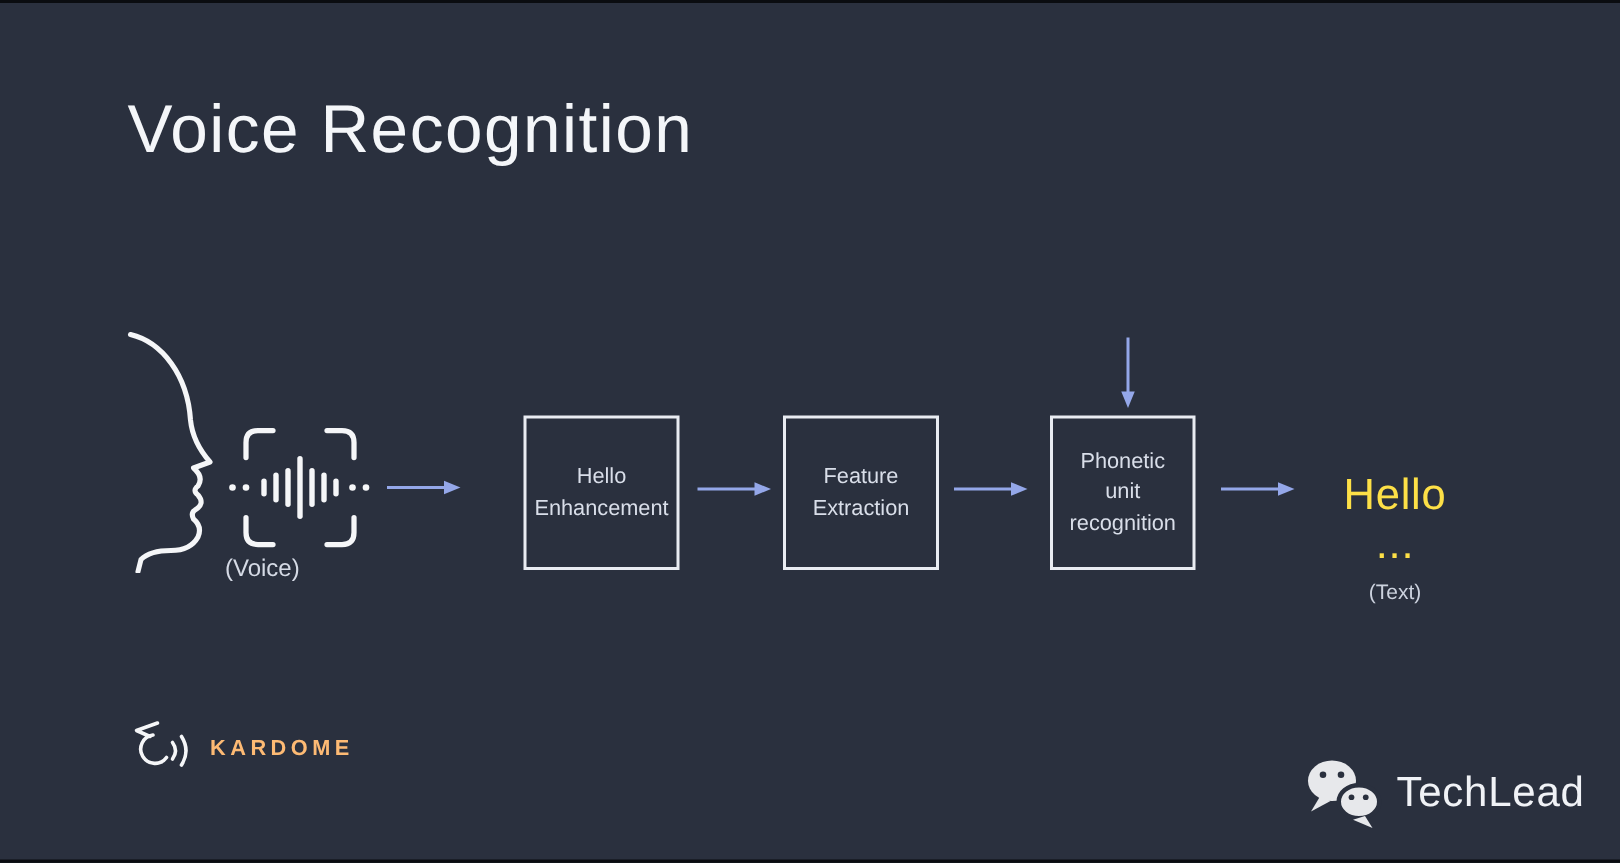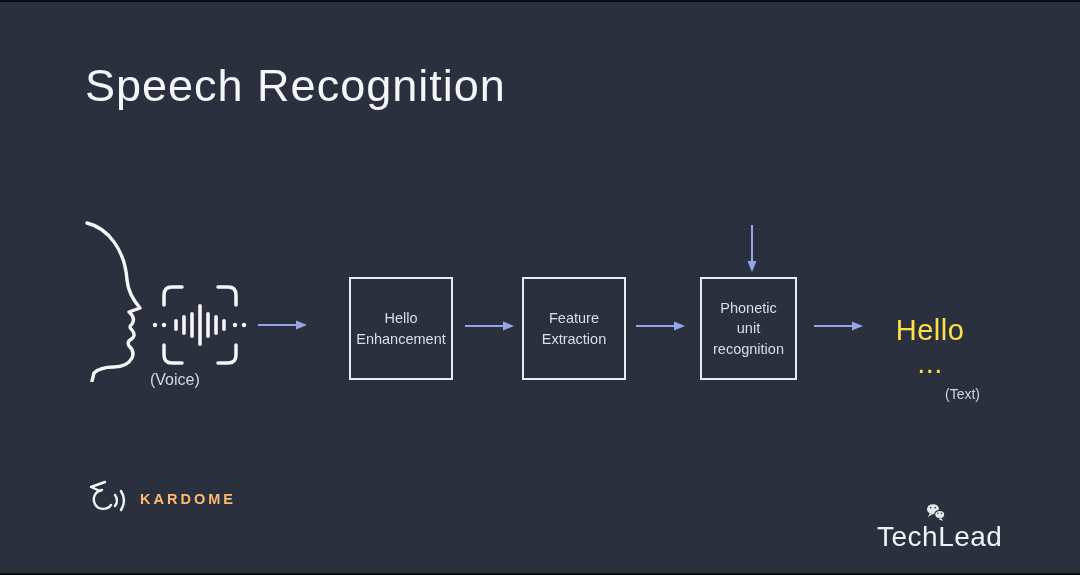--- a/index.html
+++ b/index.html
@@ -51,48 +51,48 @@
   .voice-label {
     position: absolute; left: 150px; top: 371px; width: 100px;
     text-align: left; font-size: 16px; color: #d5dae5;
   }
 
   .output-group {
     position: absolute; left: 880px; top: 314px; width: 100px;
     text-align: center;
   }
   .output-text { font-size: 29px; color: #fde047; letter-spacing: 0.5px; }
-  .output-label { margin-top: 6px; font-size: 14px; color: #ccd2de; text-align: right; }
+  .output-label { margin-top: 6px; font-size: 14px; color: #ccd2de; }
 
   .kardome {
     position: absolute; left: 86px; top: 478px; height: 42px;
     display: flex; align-items: center;
   }
   .kardome-name {
     margin-left: 10px; font-size: 14.5px; font-weight: 700;
     letter-spacing: 3px; color: #fdba74;
   }
 
   .techlead {
     position: absolute; left: 869px; top: 503px; height: 50px;
-    display: flex; align-items: center; flex-direction: column;
+    display: flex; align-items: center;
   }
   .techlead-name {
     margin-left: 8px; font-size: 28px; font-weight: 400;
     letter-spacing: 0.5px; color: #f0f2f6;
   }
 </style>
 </head>
 <body>
 
 <div class="slide">
   <div class="edge-strip top"></div>
   <div class="edge-strip bottom"></div>
 
-  <div class="title">Speech Recognition</div>
+  <div class="title">Voice Recognition</div>
 
   <svg class="abs" style="left:80px; top:220px;" width="70" height="162" viewBox="0 0 70 162">
     <path class="icon-stroke" stroke-width="3.4" d="M 7,3
          C 28,8 45,30 47,60
          C 48,70 53,80 60,88
          L 49,92
          Q 56,98 52,104
          Q 48,107 52,110
          Q 57,116 50,120
          Q 47,122 49,126

